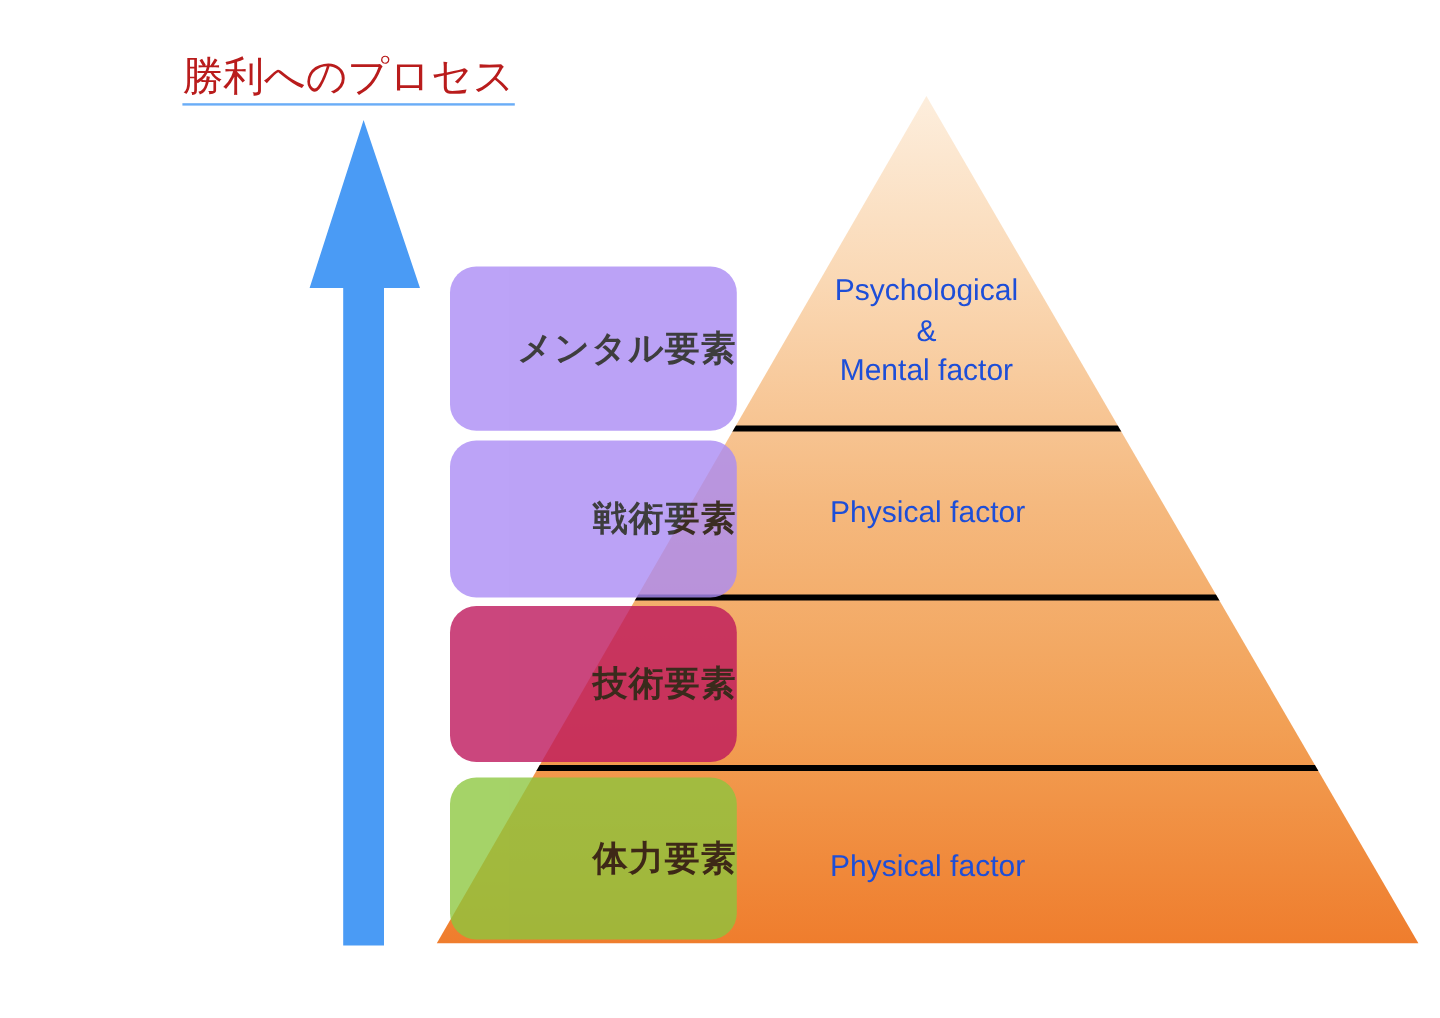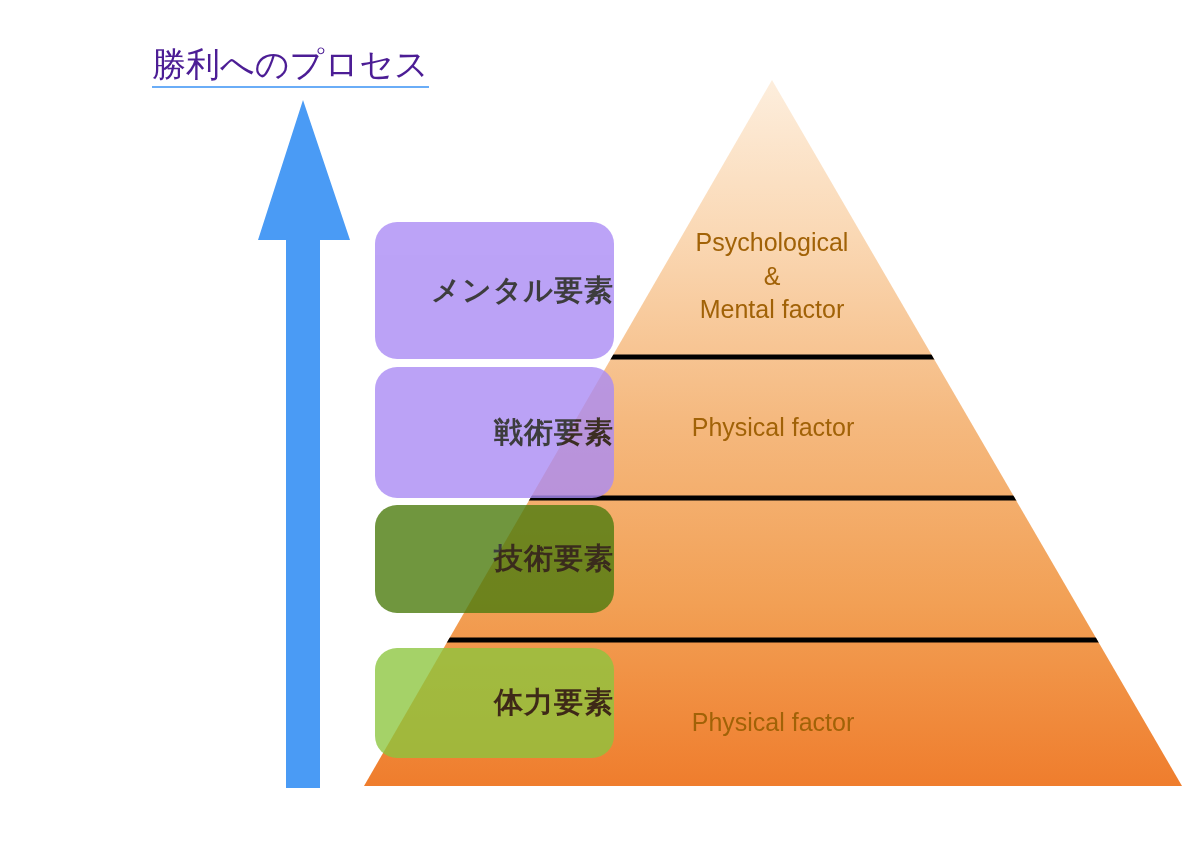--- a/index.html
+++ b/index.html
@@ -19,21 +19,21 @@
     overflow: hidden;
   }
 
   
   #title {
     position: absolute;
     left: 152px;
     top: 46px;
     font-size: 34px;
     font-weight: 400;
-    color: #4c1d95;
+    color: #b91c1c;
     letter-spacing: 0px;
     white-space: nowrap;
     border-bottom: 2px solid #6aadf7;
     padding-bottom: 3px;
     line-height: 1.1;
   }
 
   
   #arrow-svg {
     position: absolute;
@@ -50,21 +50,21 @@
     left: 360px;
     top: 72px;
     width: 830px;
     height: 722px;
     display: block;
   }
 
   
   .tier-label {
     position: absolute;
-    color: #a16207;
+    color: #1d4ed8;
     font-size: 25px;
     font-weight: 400;
     text-align: center;
     line-height: 1.34;
     white-space: pre-line;
   }
   #tier-label-0 { left: 618px; top: 226px; width: 308px; }
   #tier-label-1 { left: 600px; top: 411px; width: 346px; }
   #tier-label-2 { left: 590px; top: 560px; width: 366px; }
   #tier-label-3 { left: 590px; top: 706px; width: 366px; }
@@ -83,22 +83,22 @@
   .elem-box .elem-text {
     font-size: 29px;
     font-weight: 700;
     color: #0d0d0d;
     letter-spacing: 1px;
     position: relative;
     z-index: 3;
   }
   #elem-box-0 { top: 222px; height: 137px; background: #ab8cf5; opacity: 0.80; }
   #elem-box-1 { top: 367px; height: 131px; background: #ab8cf5; opacity: 0.80; padding-left: 34px; }
-  #elem-box-2 { top: 505px; height: 108px; background: #4d7c0f; opacity: 0.80; }
-  #elem-box-3 { top: 648px; height: 110px; background: #8cc63e; opacity: 0.78; }
+  #elem-box-2 { top: 505px; height: 130px; background: #be185d; opacity: 0.80; }
+  #elem-box-3 { top: 648px; height: 135px; background: #8cc63e; opacity: 0.78; }
 </style>
 </head>
 <body>
 
 <div id="canvas">
 
   <div id="title">勝利へのプロセス</div>
 
   <svg id="arrow-svg" viewBox="0 0 100 690">
     <polygon points="48,0 95,140 65,140 65,688 31,688 31,140 3,140" fill="#4a9bf5"></polygon>

